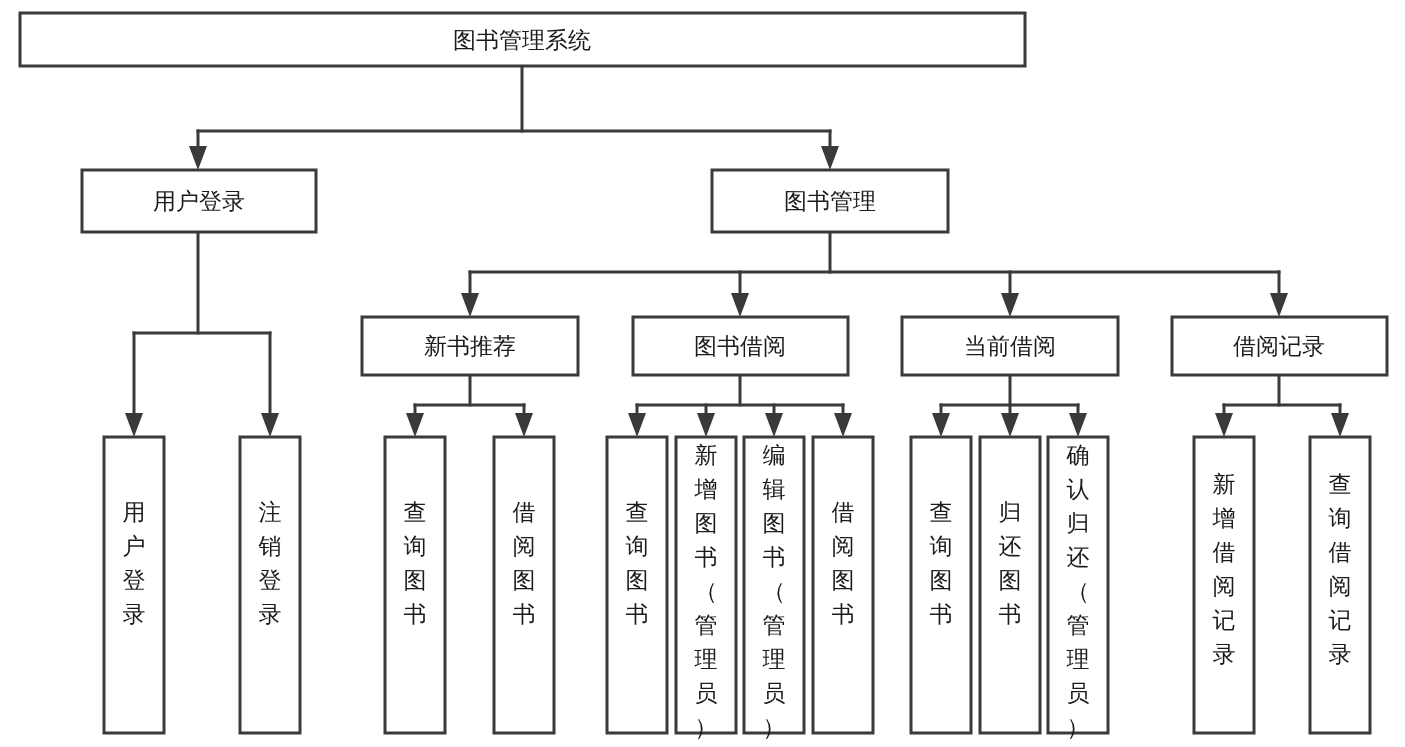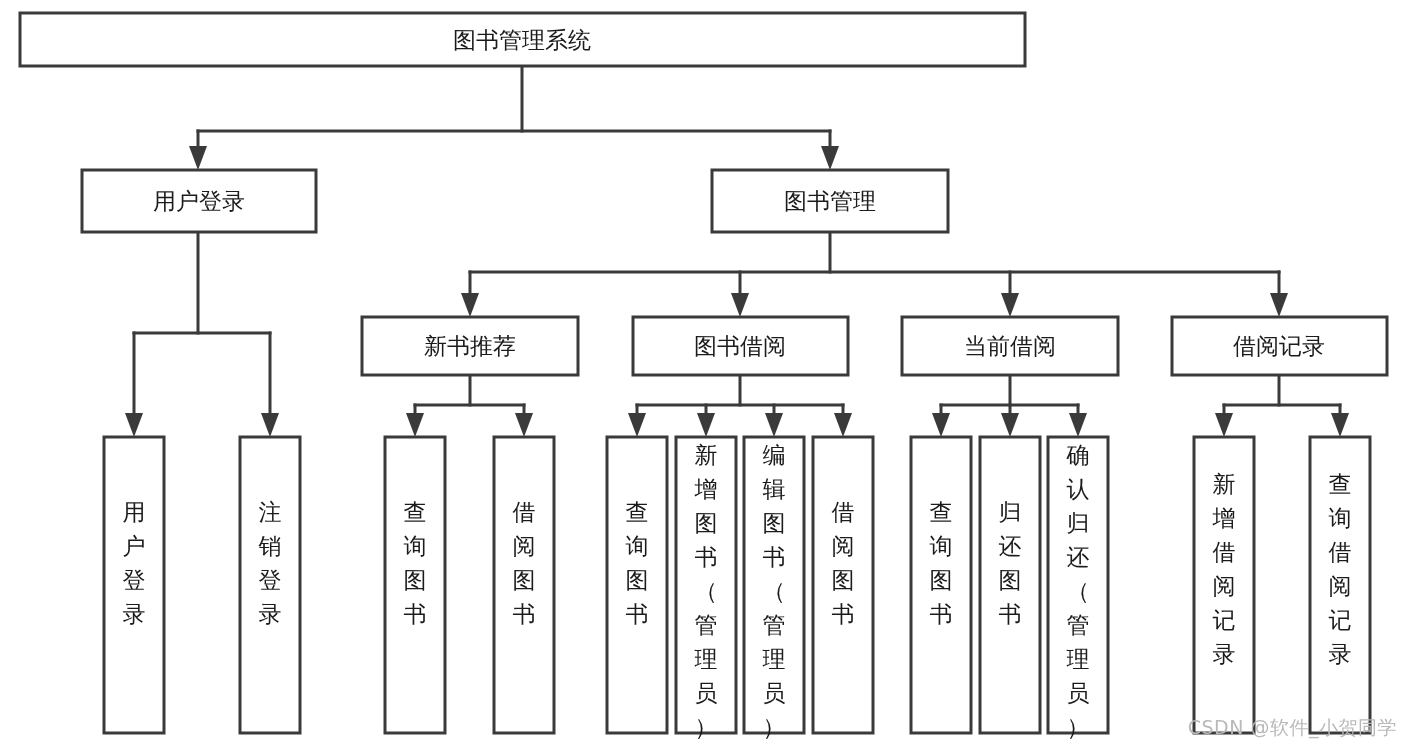--- a/index.html
+++ b/index.html
@@ -224,15 +224,14 @@
       <rect class="node-rect" x="1194" y="437" width="60" height="296"></rect>
       <text class="leaf-label-v" x="1224" y="492"><tspan x="1224" dy="0">新</tspan><tspan x="1224" dy="34">增</tspan><tspan x="1224" dy="34">借</tspan><tspan x="1224" dy="34">阅</tspan><tspan x="1224" dy="34">记</tspan><tspan x="1224" dy="34">录</tspan></text>
     </g>
     <g>
       <rect class="node-rect" x="1310" y="437" width="60" height="296"></rect>
       <text class="leaf-label-v" x="1340" y="492"><tspan x="1340" dy="0">查</tspan><tspan x="1340" dy="34">询</tspan><tspan x="1340" dy="34">借</tspan><tspan x="1340" dy="34">阅</tspan><tspan x="1340" dy="34">记</tspan><tspan x="1340" dy="34">录</tspan></text>
     </g>
 
   </svg>
 
-  <div class="watermark">CSDN @软件_小贺同学</div>
 
 </div>
 
 </body></html>

